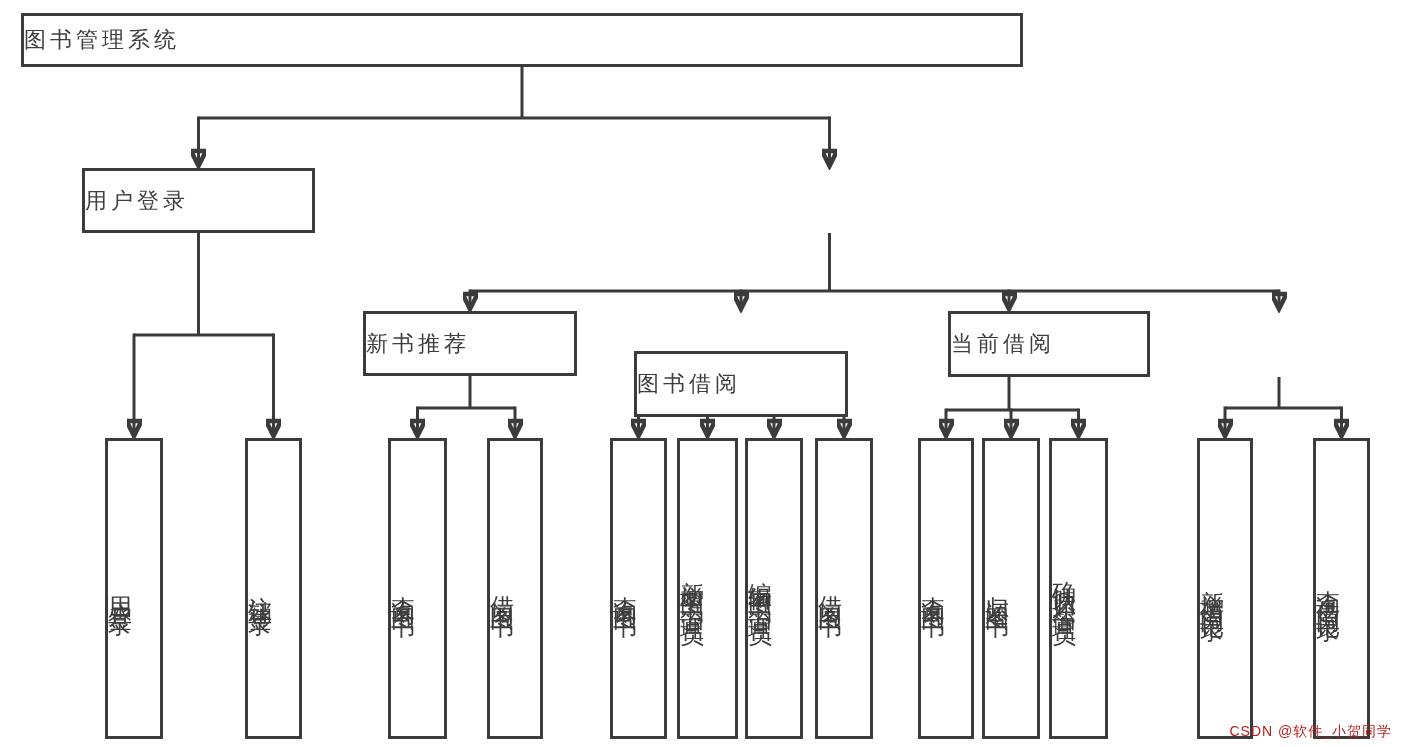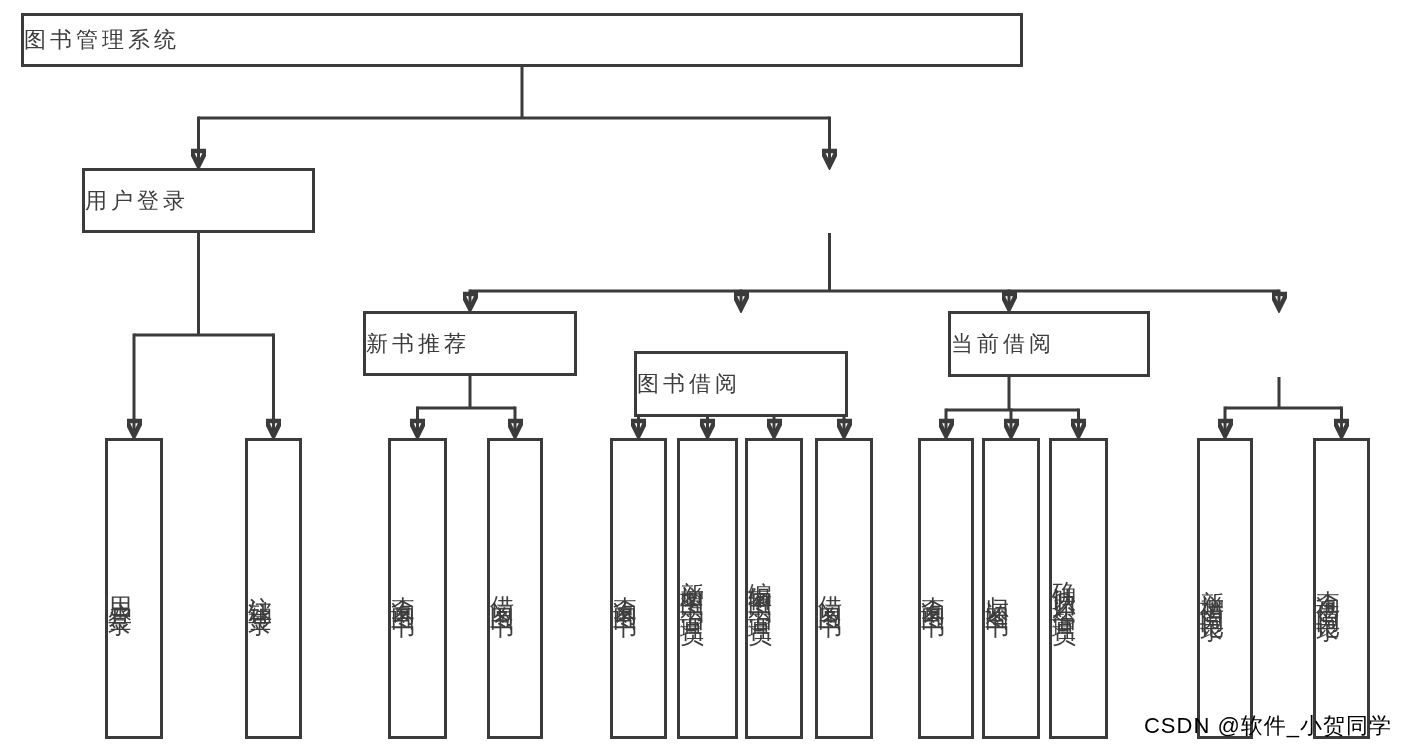--- a/index.html
+++ b/index.html
@@ -45,22 +45,22 @@
   }
   #connectors line, #connectors path {
     stroke: #3b3b3b;
     stroke-width: 3;
     fill: none;
   }
   #watermark {
     position: absolute;
     right: 13px;
     bottom: 6px;
-    font-size: 22px;
-    color: #000000;
+    font-size: 14px;
+    color: #b91c1c;
     letter-spacing: 1px;
     white-space: nowrap;
     z-index: 5;
   }
 </style>
 </head>
 <body>
 
 <div id="canvas">
 

